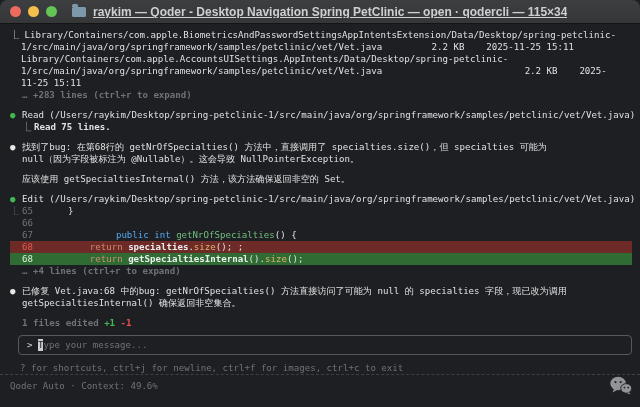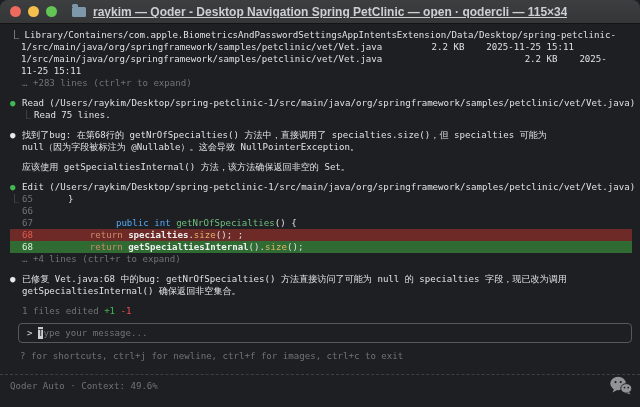--- a/index.html
+++ b/index.html
@@ -25,21 +25,21 @@
   }
   .term{padding:5px 0 0 10px;}
   .line{white-space:pre;height:12px;}
   .dim{color:#6f7378;}
   .row{display:flex;white-space:pre;}
   .bullet{width:12px;flex:0 0 auto;}
   .bullet.green{color:#3fb950;}
   .bullet.white{color:#e8e8e8;}
   .mt8{margin-top:8px;}
   .sp8{height:8px;}
-  .indent1{padding-left:12px;}
+  .indent1{padding-left:12px;font-weight:bold;}
   
   .diff-row{display:flex;white-space:pre;height:12px;margin-right:8px;}
   .dsym{width:12px;flex:0 0 auto;color:#6f7378;}
   .dnum{width:24px;flex:0 0 auto;color:#6f7378;}
   .dcode{white-space:pre;}
   .diff-row.removed{background:#6e2a27;}
   .diff-row.removed .dnum{color:#e05a50;}
   .diff-row.added{background:#2f6b32;}
   .diff-row.added .dnum{color:#d9f2d9;}
   .kw-blue{color:#56a8f5;padding-left:48px;}
@@ -75,20 +75,21 @@
   <span class="light green"></span>
   <span class="folder"></span>
   <span class="win-title">raykim — Qoder - Desktop Navigation Spring PetClinic — open · qodercli — 115×34</span>
 </div>
 
 <div class="term">
 
   <div>
     <div class="line">⎿ Library/Containers/com.apple.BiometricsAndPasswordSettingsAppIntentsExtension/Data/Desktop/spring-petclinic-</div>
     <div class="line">  1/src/main/java/org/springframework/samples/petclinic/vet/Vet.java         2.2 KB    2025-11-25 15:11</div>
+    <div class="line">  Library/Containers/com.apple.AccountsUISettings.AppIntents/Data/Desktop/spring-petclinic-</div>
     <div class="line">  1/src/main/java/org/springframework/samples/petclinic/vet/Vet.java                          2.2 KB    2025-</div>
     <div class="line">  11-25 15:11</div>
     <div class="line dim indent1">… +283 lines (ctrl+r to expand)</div>
   </div>
 
   <div class="mt8">
     <div class="row">
       <span class="bullet green">●</span>
       <span>Read (/Users/raykim/Desktop/spring-petclinic-1/src/main/java/org/springframework/samples/petclinic/vet/Vet.java)</span>
     </div>

